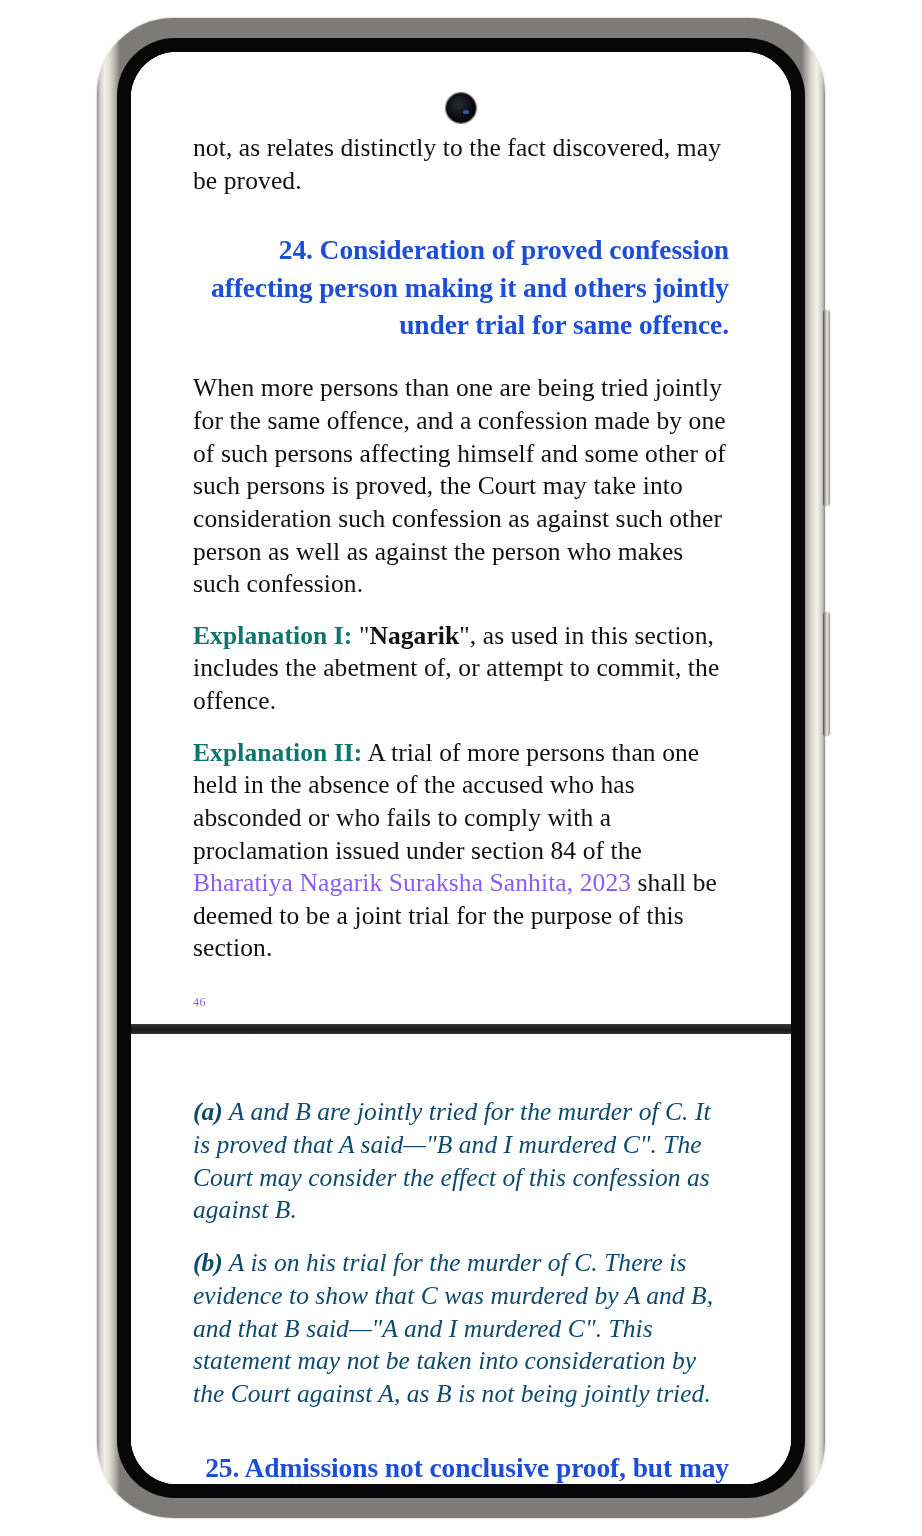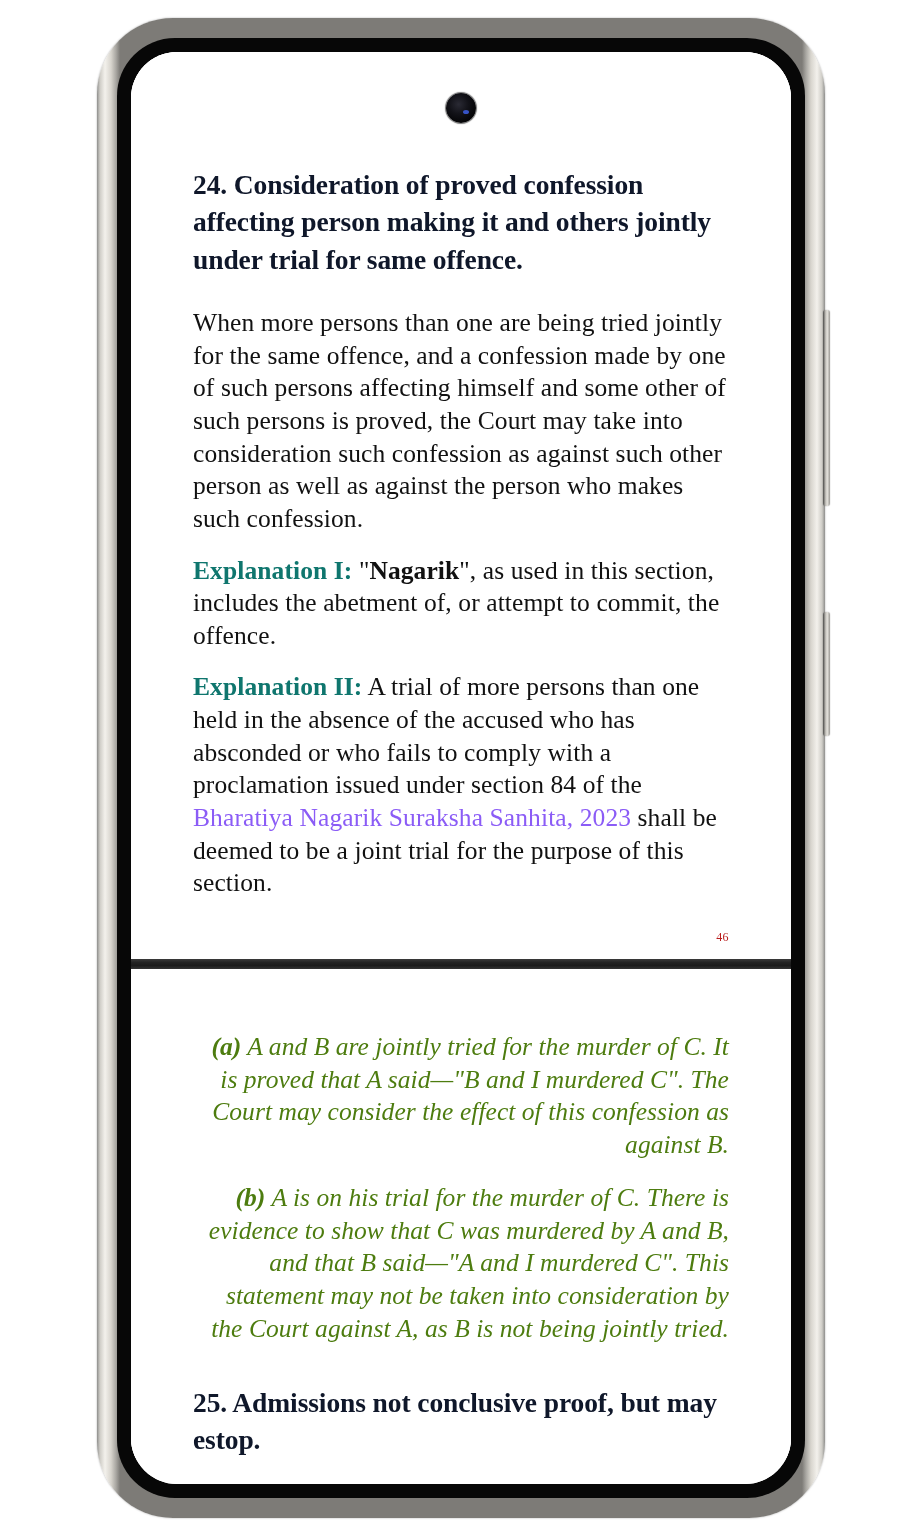--- a/index.html
+++ b/index.html
@@ -138,58 +138,58 @@
     color: #111111;
     text-align: left;
     letter-spacing: 0.1px;
   }
 
   h2.doc-heading {
     margin: 34px 0 29px 0;
     font-size: 27.5px;
     line-height: 1.36;
     font-weight: bold;
-    color: #0f172a;
+    color: #1d4ed8;
     letter-spacing: -0.1px;
+    text-align: right;
   }
 
   #section-25-heading { margin: 38px 0 0 0; }
 
   .label-green {
     color: #0f766e;
     font-weight: bold;
   }
   .term-bold { font-weight: bold; color: #111111; }
   .link-blue { color: #8b5cf6; }
 
   #page-number-46 {
-    text-align: right;
+    text-align: left;
     font-size: 12px;
-    color: #b91c1c;
+    color: #8b5cf6;
     margin: 30px 0 0 0;
     letter-spacing: 0.4px;
   }
 
   #illustrations-label {
     margin: 0 0 2px 0;
     font-size: 25px;
     font-weight: bold;
     font-style: italic;
     color: #f5792a;
     letter-spacing: 0.2px;
   }
 
   p.illustration-item {
     margin: 12px 0 20px 0;
     font-size: 25.5px;
     line-height: 1.285;
     font-style: italic;
-    color: #4d7c0f;
+    color: #0c4a6e;
     letter-spacing: 0.05px;
-    text-align: right;
   }
   p.illustration-item.first { margin-top: 0; }
   .illustration-marker { font-weight: bold; font-style: italic; }
 </style>
 </head>
 <body>
 
 <div id="device-stage">
 
   <div id="phone-frame">
@@ -197,20 +197,21 @@
     <div class="side-button" id="volume-rocker-button"></div>
     <div class="side-button" id="power-button"></div>
 
     <div id="phone-bezel">
       <div id="phone-screen">
 
         <div id="document-viewport">
 
           <div class="doc-page" id="page-one">
 
+            <p class="doc-para">not, as relates distinctly to the fact discovered, may be proved.</p>
 
             <h2 class="doc-heading">24. Consideration of proved confession affecting person making it and others jointly under trial for same offence.</h2>
 
             <p class="doc-para">When more persons than one are being tried jointly for the same offence, and a confession made by one of such persons affecting himself and some other of such persons is proved, the Court may take into consideration such confession as against such other person as well as against the person who makes such confession.</p>
 
             <p class="doc-para"><span class="label-green">Explanation I:</span><span> "</span><span class="term-bold">Nagarik</span><span>", as used in this section, includes the abetment of, or attempt to commit, the offence.</span></p>
 
             <p class="doc-para"><span class="label-green">Explanation II:</span><span> A trial of more persons than one held in the absence of the accused who has absconded or who fails to comply with a proclamation issued under section 84 of the </span><span class="link-blue">Bharatiya Nagarik Suraksha Sanhita, 2023</span><span> shall be deemed to be a joint trial for the purpose of this section.</span></p>
 
             <div id="page-number-46">46</div>

